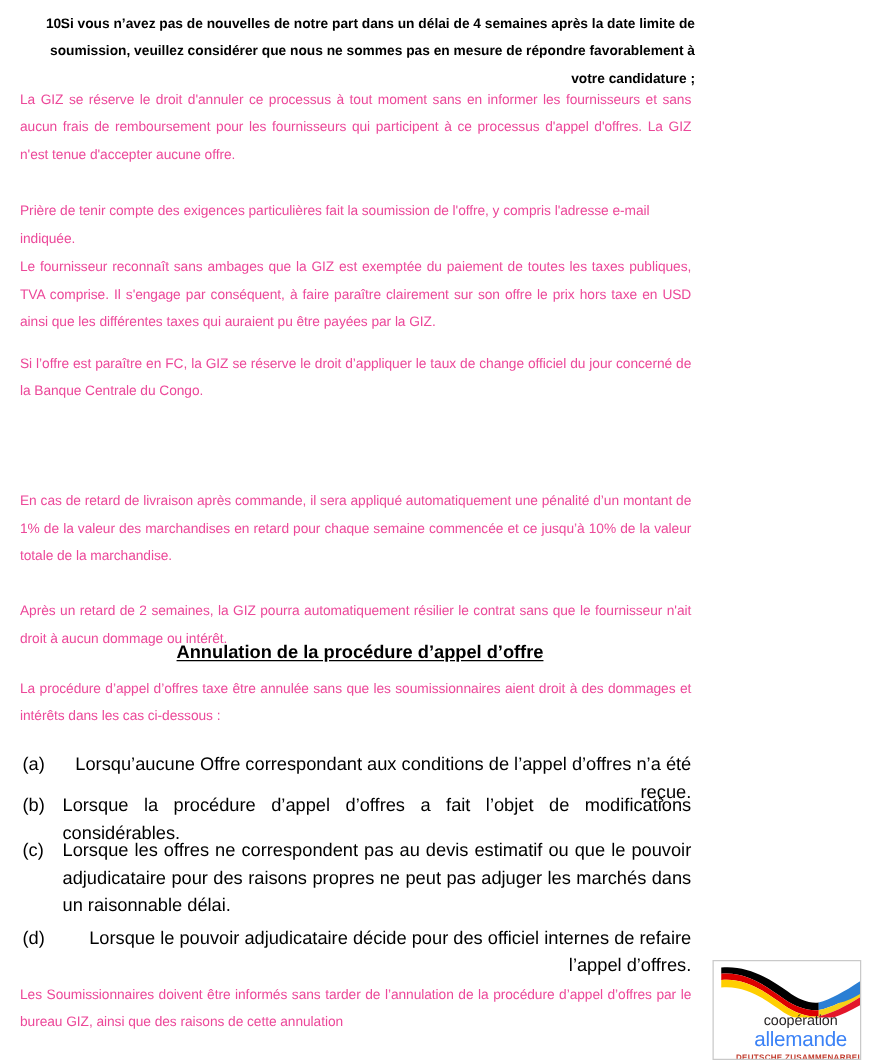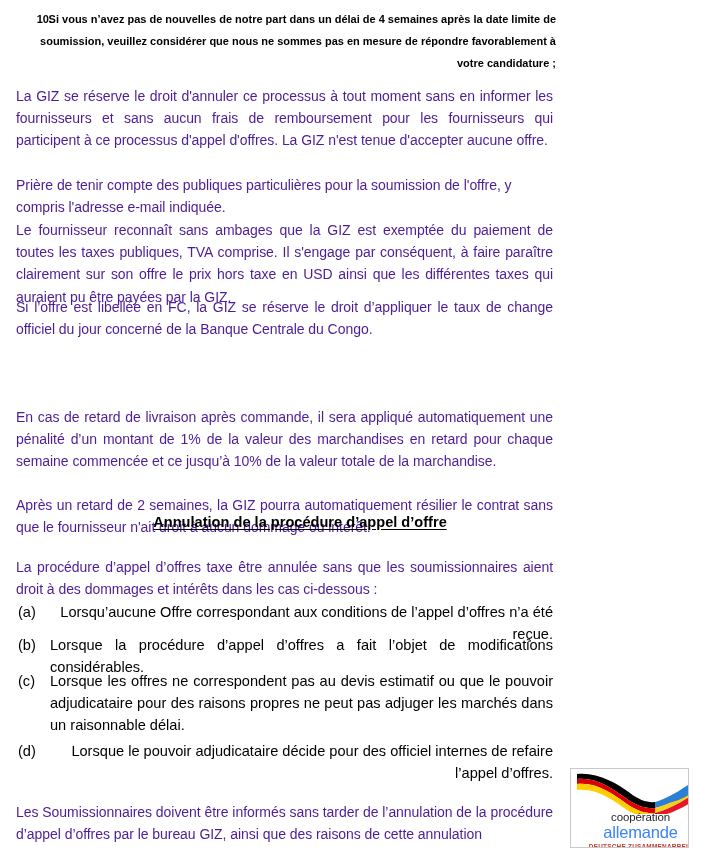--- a/index.html
+++ b/index.html
@@ -20,27 +20,26 @@
     position: absolute;
     left: 0;
     top: 0;
     width: 711px;
     height: 850px;
   }
 
   
   .para {
     position: absolute;
-    font-size: 14px;
+    font-size: 11px;
     line-height: 22.2px;
     text-align: justify;
     text-justify: inter-word;
-    color: #4c1d95;
+    color: #ec4899;
     letter-spacing: -0.05px;
-    margin-top: 16px;
   }
 
   .numbered {
     position: absolute;
     font-size: 11px;
     line-height: 22.2px;
     font-weight: bold;
   }
   .numbered .marker {
     position: absolute;
@@ -53,21 +52,20 @@
     text-align: right;
   }
 
   .heading {
     position: absolute;
     width: 576px;
     text-align: center;
     font-size: 14.6px;
     line-height: 22px;
     font-weight: bold;
-    margin-left: 12px;
   }
   .heading span.ul {
     text-decoration: underline;
     text-underline-offset: 2px;
   }
 
   .listitem {
     position: absolute;
     font-size: 14.6px;
     line-height: 22.2px;
@@ -138,25 +136,25 @@
 
 <div class="page">
 
   <div class="numbered" style="left:22px; top:8px; width:534px;">
     <span class="marker">10.</span>
     <div class="body">Si vous n’avez pas de nouvelles de notre part dans un délai de 4 semaines après la date limite de soumission, veuillez considérer que nous ne sommes pas en mesure de répondre favorablement à votre candidature ;</div>
   </div>
 
   <div class="para" style="left:16px; top:69px; width:537px;">La GIZ se réserve le droit d'annuler ce processus à tout moment sans en informer les fournisseurs et sans aucun frais de remboursement pour les fournisseurs qui participent à ce processus d'appel d'offres. La GIZ n'est tenue d'accepter aucune offre.</div>
 
-  <div class="para" style="left:16px; top:158px; width:537px; text-align:left;">Prière de tenir compte des publiques particulières pour la soumission de l'offre, y compris l'adresse e-mail indiquée.</div>
+  <div class="para" style="left:16px; top:158px; width:537px; text-align:left;">Prière de tenir compte des exigences particulières fait la soumission de l'offre, y compris l'adresse e-mail indiquée.</div>
 
   <div class="para" style="left:16px; top:203px; width:537px;">Le fournisseur reconnaît sans ambages que la GIZ est exemptée du paiement de toutes les taxes publiques, TVA comprise. Il s'engage par conséquent, à faire paraître clairement sur son offre le prix hors taxe en USD ainsi que les différentes taxes qui auraient pu être payées par la GIZ.</div>
 
-  <div class="para" style="left:16px; top:280px; width:537px;">Si l’offre est libellée en FC, la GIZ se réserve le droit d’appliquer le taux de change officiel du jour concerné de la Banque Centrale du Congo.</div>
+  <div class="para" style="left:16px; top:280px; width:537px;">Si l’offre est paraître en FC, la GIZ se réserve le droit d’appliquer le taux de change officiel du jour concerné de la Banque Centrale du Congo.</div>
 
 
   <div class="para" style="left:16px; top:390px; width:537px;">En cas de retard de livraison après commande, il sera appliqué automatiquement une pénalité d’un montant de 1% de la valeur des marchandises en retard pour chaque semaine commencée et ce jusqu’à 10% de la valeur totale de la marchandise.</div>
 
   <div class="para" style="left:16px; top:478px; width:537px;">Après un retard de 2 semaines, la GIZ pourra automatiquement résilier le contrat sans que le fournisseur n'ait droit à aucun dommage ou intérêt.</div>
 
   <div class="heading" style="left:0px; top:511px;">
     <span class="ul">Annulation de la procédure d’appel d’offre</span>
   </div>
 

